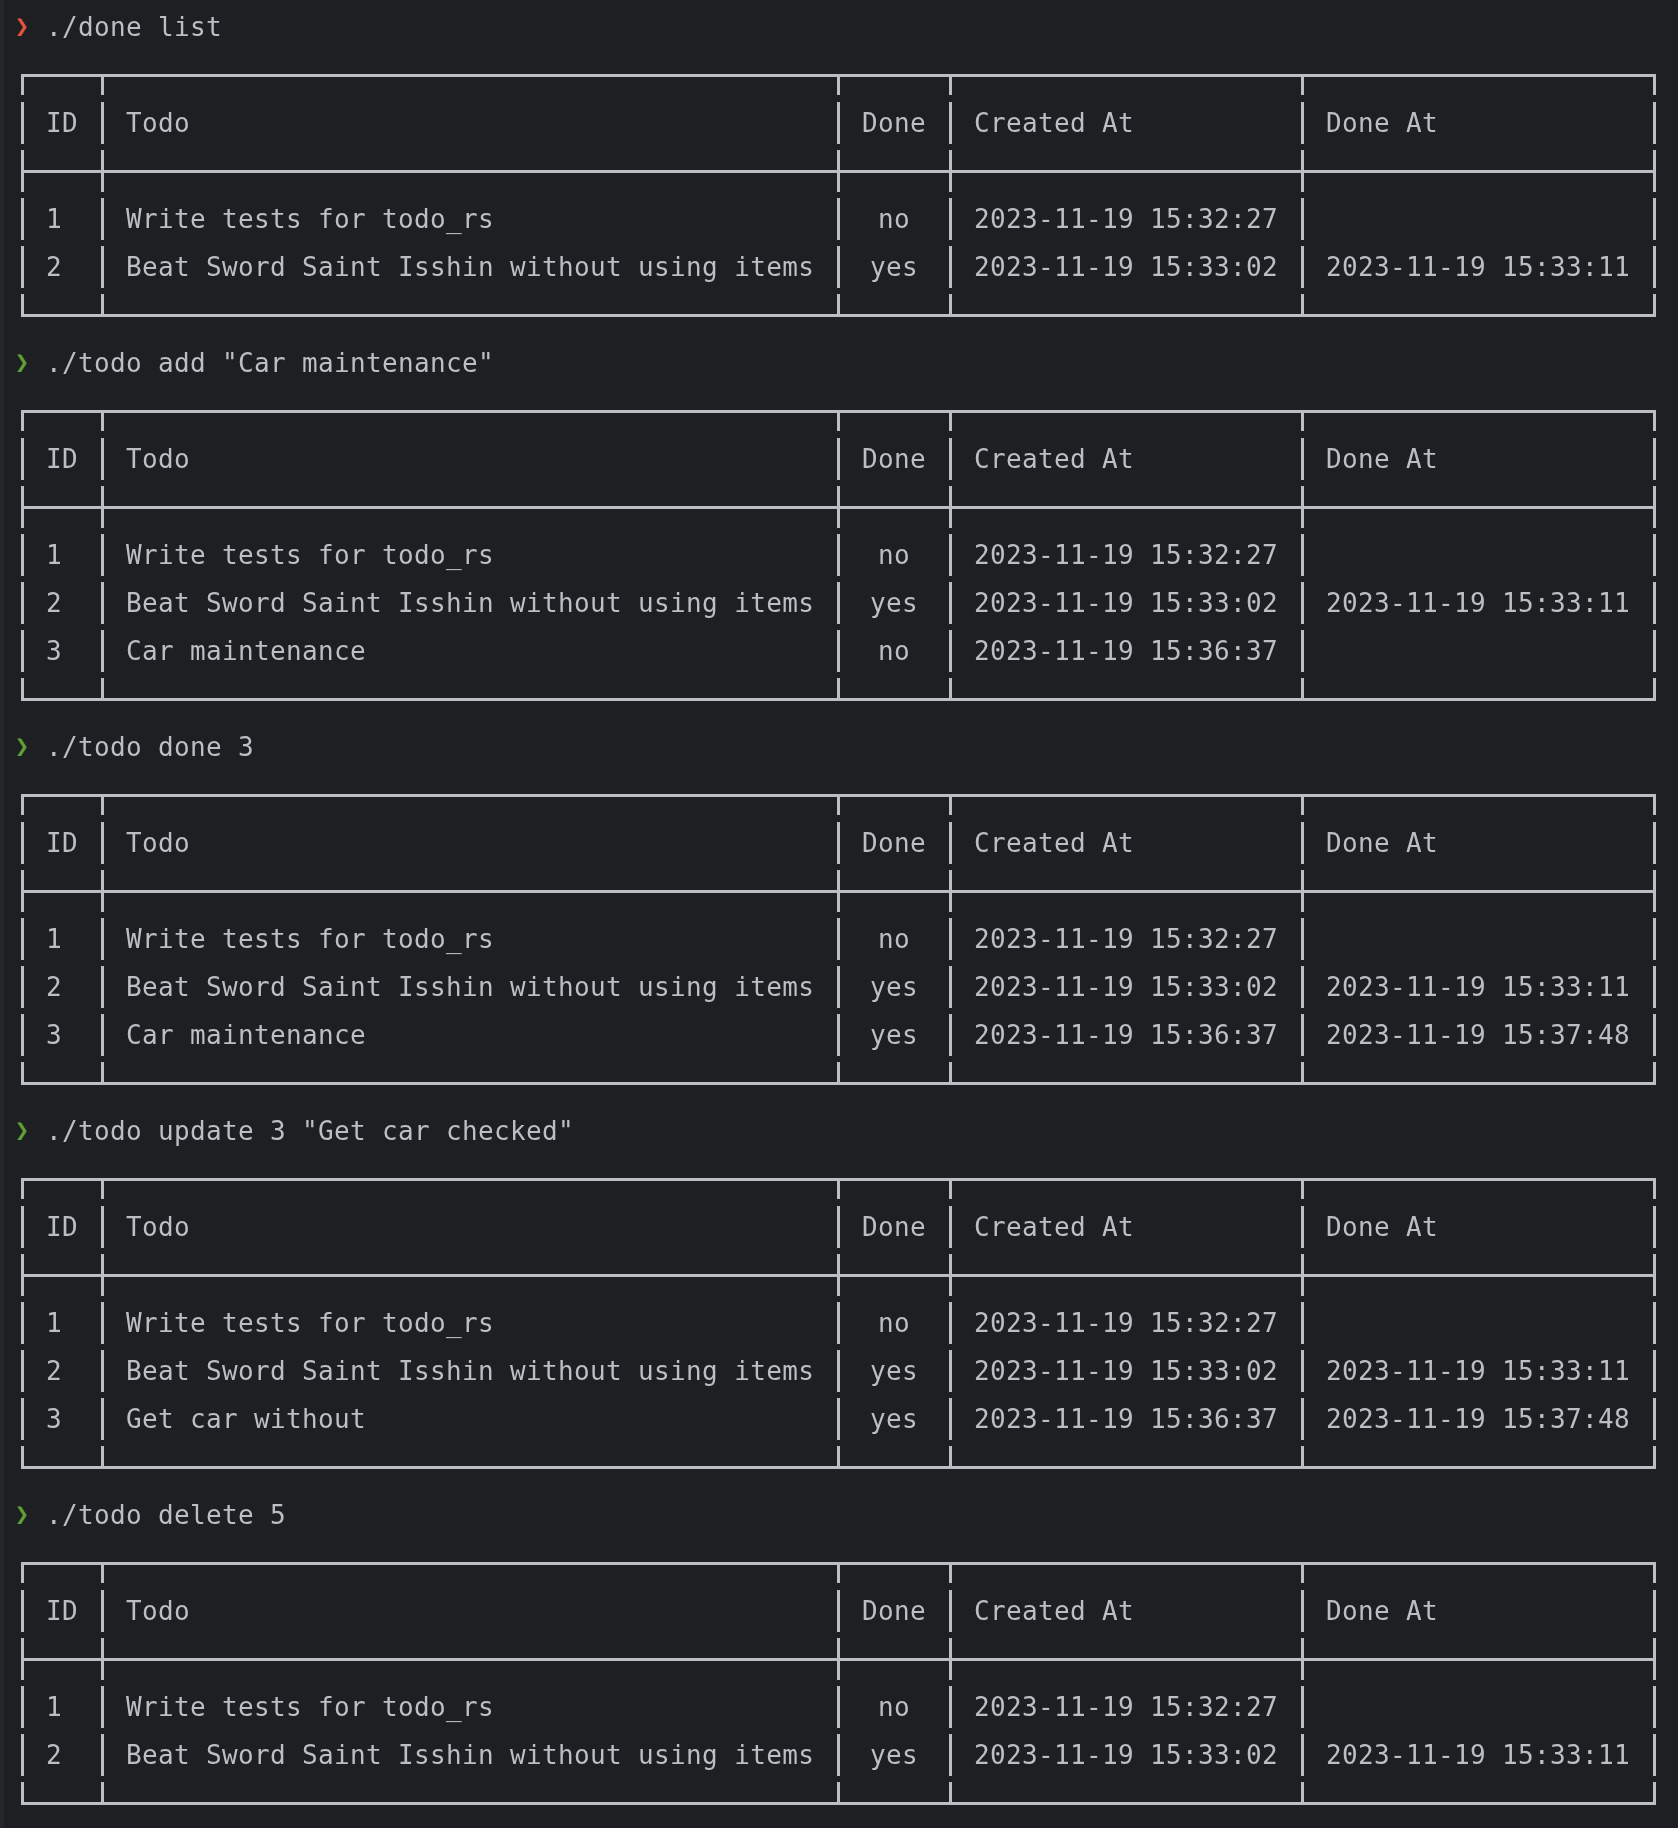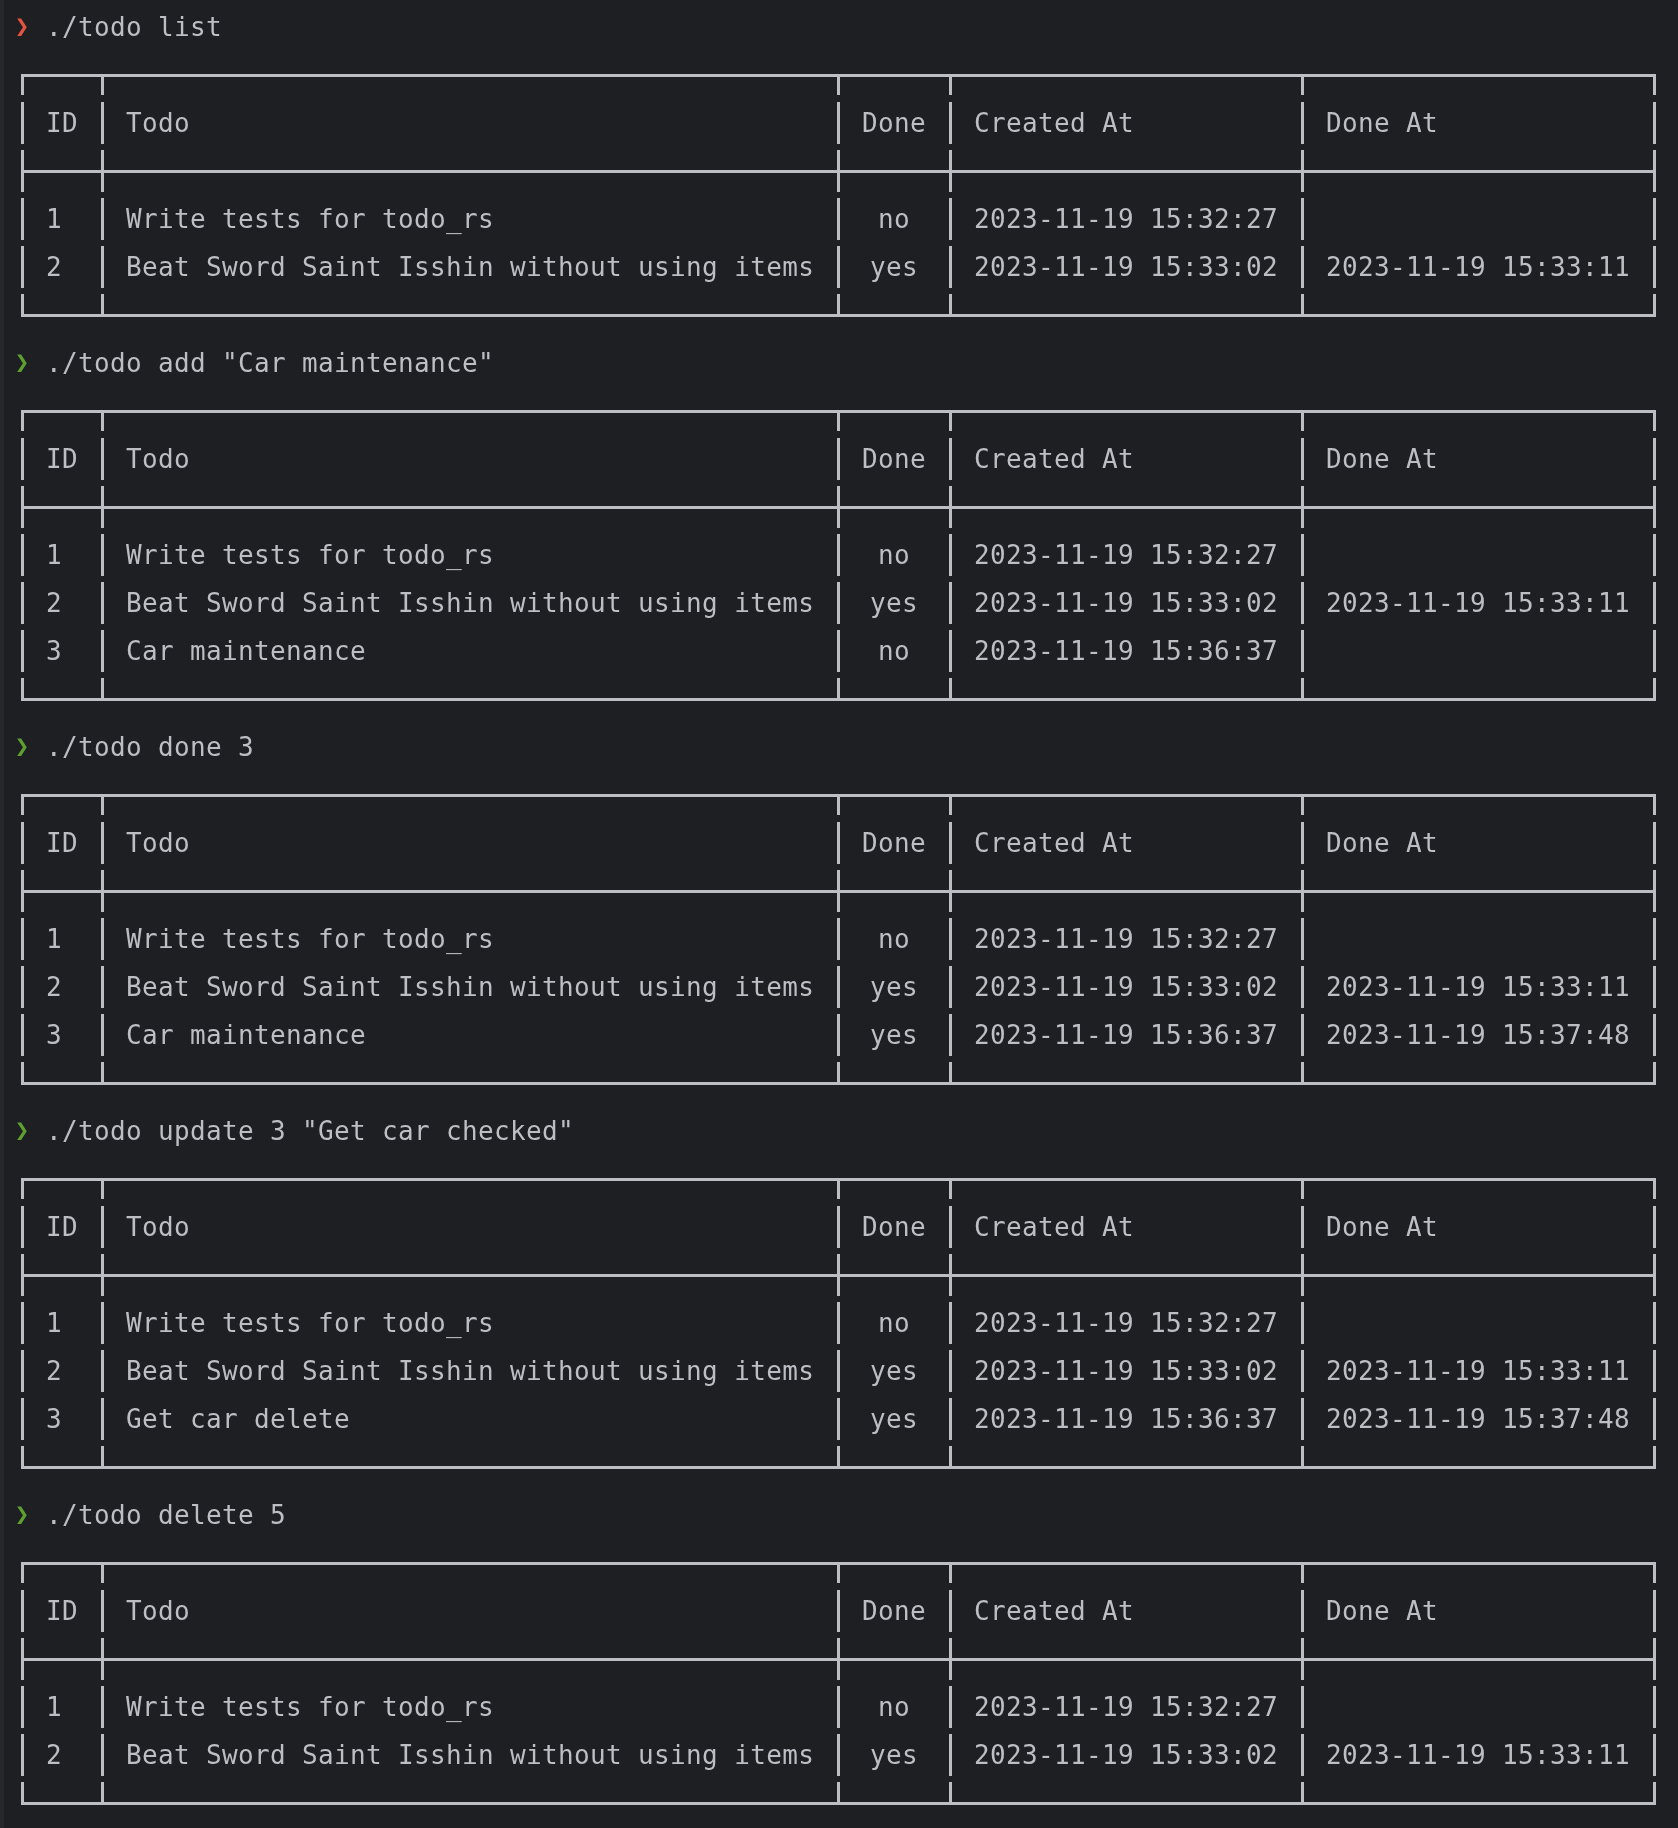--- a/index.html
+++ b/index.html
@@ -23,21 +23,21 @@
   .cell-center { text-align: center; }
 </style>
 </head>
 <body>
 
 <div class="edge"></div>
 <div id="terminal">
     <div>
       <div>
         <div class="prompt-glyph" style="left: 14px; top: 2px; color: rgb(229, 83, 63);">❯</div>
-        <div class="line-text" style="left: 46px; top: 3px; width: 960px;">./todo list</div>
+        <div class="line-text" style="left: 46px; top: 3px; width: 960px;">./done list</div>
       </div>
       <div>
         <div class="hline" style="left: 21px; top: 74px; width: 1635px;"></div>
         <div class="vseg" style="left: 21px; top: 74px; height: 21px;"></div>
         <div class="vseg" style="left: 101px; top: 74px; height: 21px;"></div>
         <div class="vseg" style="left: 837px; top: 74px; height: 21px;"></div>
         <div class="vseg" style="left: 949px; top: 74px; height: 21px;"></div>
         <div class="vseg" style="left: 1301px; top: 74px; height: 21px;"></div>
         <div class="vseg" style="left: 1653px; top: 74px; height: 21px;"></div>
         <div>
@@ -317,21 +317,21 @@
           <div class="line-text" style="left: 1326px; top: 1347px; width: 304px;">2023-11-19 15:33:11</div>
         </div>
         <div>
           <div class="vseg" style="left: 21px; top: 1398px; height: 42px;"></div>
           <div class="vseg" style="left: 101px; top: 1398px; height: 42px;"></div>
           <div class="vseg" style="left: 837px; top: 1398px; height: 42px;"></div>
           <div class="vseg" style="left: 949px; top: 1398px; height: 42px;"></div>
           <div class="vseg" style="left: 1301px; top: 1398px; height: 42px;"></div>
           <div class="vseg" style="left: 1653px; top: 1398px; height: 42px;"></div>
           <div class="line-text" style="left: 46px; top: 1395px; width: 48px;">3</div>
-          <div class="line-text" style="left: 126px; top: 1395px; width: 688px;">Get car delete</div>
+          <div class="line-text" style="left: 126px; top: 1395px; width: 688px;">Get car without</div>
           <div class="line-text cell-center" style="left: 862px; top: 1395px; width: 64px;">yes</div>
           <div class="line-text" style="left: 974px; top: 1395px; width: 304px;">2023-11-19 15:36:37</div>
           <div class="line-text" style="left: 1326px; top: 1395px; width: 304px;">2023-11-19 15:37:48</div>
         </div>
         <div class="hline" style="left: 21px; top: 1466px; width: 1635px;"></div>
         <div class="vseg" style="left: 21px; top: 1446px; height: 22px;"></div>
         <div class="vseg" style="left: 101px; top: 1446px; height: 22px;"></div>
         <div class="vseg" style="left: 837px; top: 1446px; height: 22px;"></div>
         <div class="vseg" style="left: 949px; top: 1446px; height: 22px;"></div>
         <div class="vseg" style="left: 1301px; top: 1446px; height: 22px;"></div>

